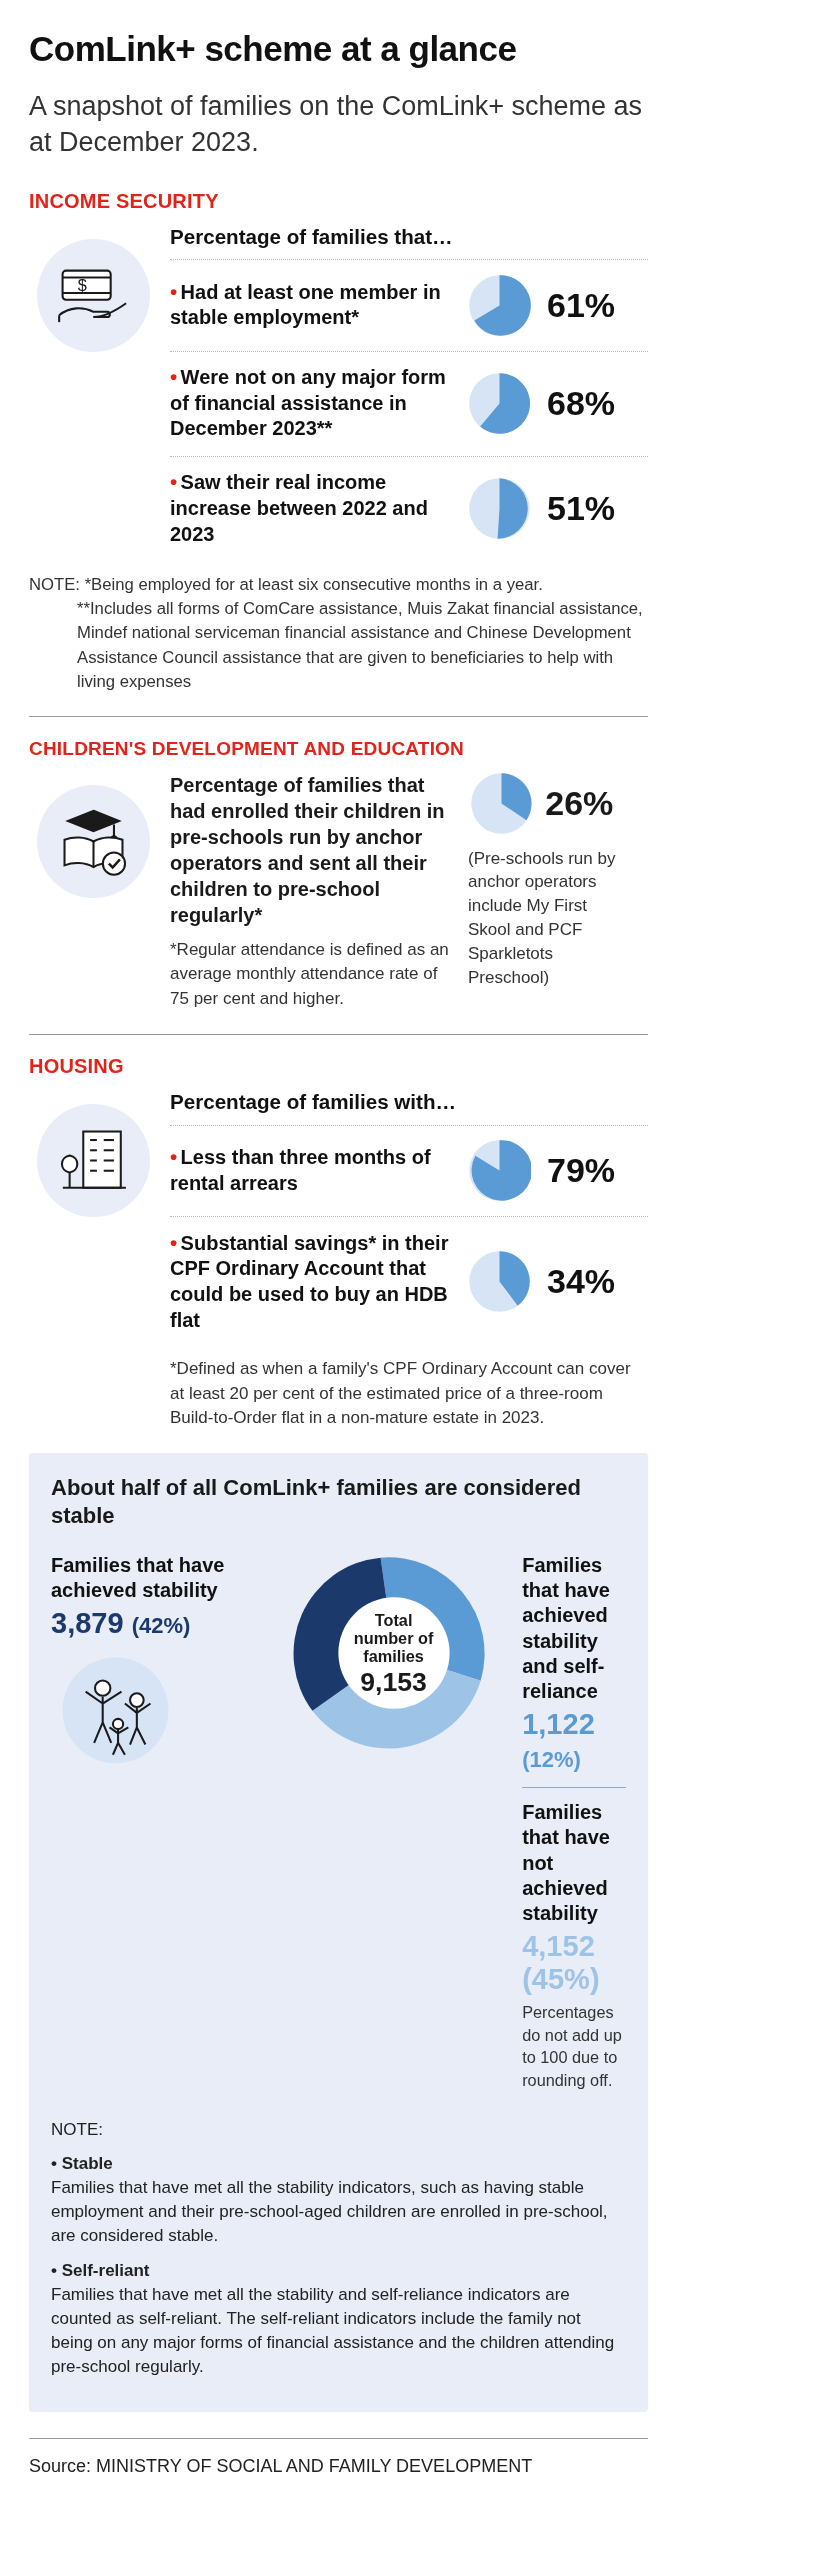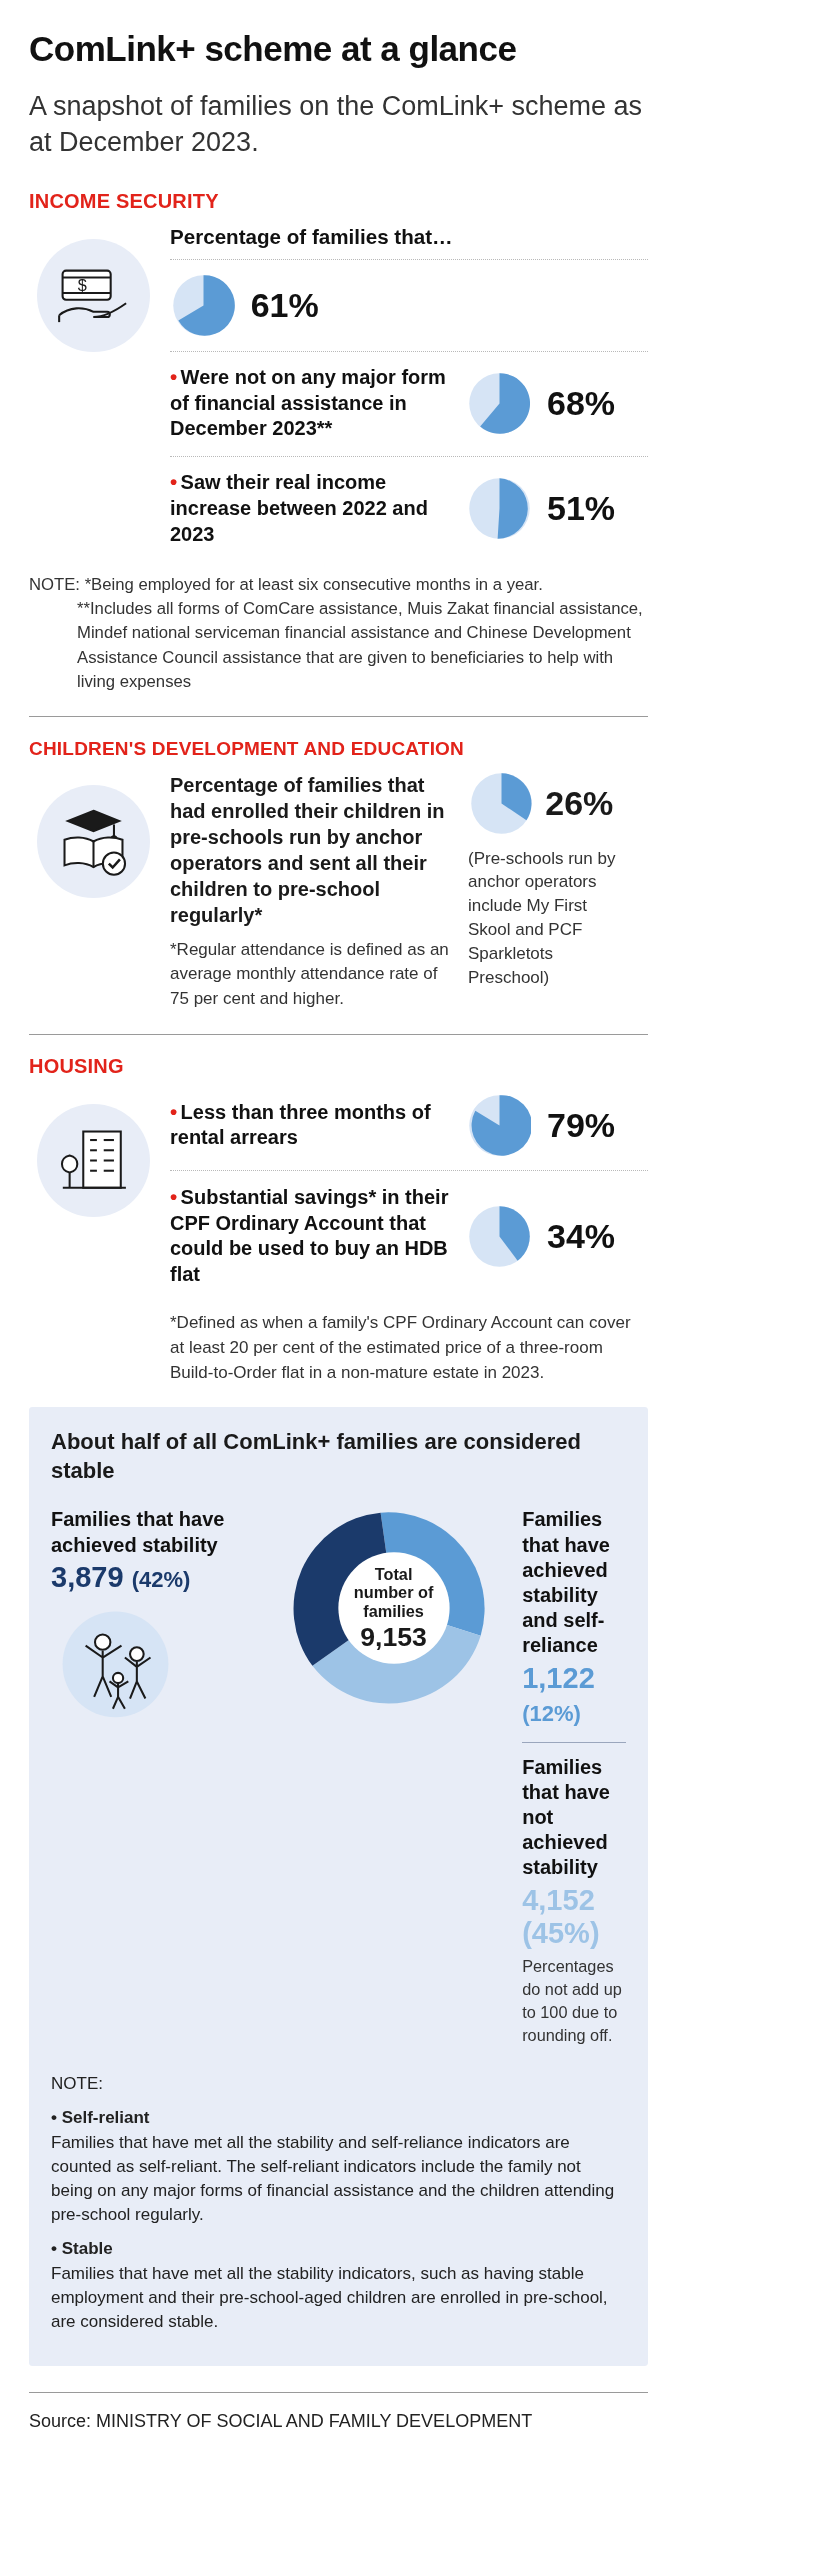--- a/index.html
+++ b/index.html
@@ -271,20 +271,21 @@
             <path d="M6 62 C18 52 34 52 46 58 L62 58 C66 58 66 64 62 64 L46 64" fill="none"></path>
             <path d="M46 64 C58 64 70 58 84 48" fill="none"></path>
             <path d="M6 62 L6 70"></path>
           </svg>
         </div>
       </div>
       <div class="content-col">
         <div class="lead-in">Percentage of families that…</div>
 
         <div class="stat-row">
+          <div class="stat-text"><span class="bullet">•</span><span>Had at least one member in stable employment*</span></div>
           <div class="pie-wrap">
             <svg width="63" height="63" viewBox="0 0 100 100">
               <circle cx="50" cy="50" r="48" fill="#d6e4f5"></circle>
               <path d="M50 50 L50 2 A48 48 0 1 1 10.1 73.8 Z" fill="#5b9bd5"></path>
             </svg>
           </div>
           <div class="pct">61%</div>
         </div>
 
         <div class="stat-row">
@@ -375,20 +376,21 @@
               <line x1="58" y1="44" x2="70" y2="44"></line>
             <line x1="42" y1="56" x2="50" y2="56"></line>
               <line x1="58" y1="56" x2="70" y2="56"></line>
             <path d="M18 76 L18 56"></path>
             <path d="M18 58 C6 56 6 40 18 38 C30 40 30 56 18 58 Z" fill="#fff"></path>
             <line x1="10" y1="76" x2="84" y2="76"></line>
           </svg>
         </div>
       </div>
       <div class="content-col">
+        <div class="lead-in">Percentage of families with…</div>
 
         <div class="stat-row">
           <div class="stat-text"><span class="bullet">•</span><span>Less than three months of rental arrears</span></div>
           <div class="pie-wrap">
             <svg width="63" height="63" viewBox="0 0 100 100">
               <circle cx="50" cy="50" r="48" fill="#d6e4f5"></circle>
               <path d="M50 50 L50 2 A48 48 0 1 1 11.6 26.7 Z" fill="#5b9bd5"></path>
             </svg>
           </div>
           <div class="pct">79%</div>
@@ -463,27 +465,27 @@
           <div class="legend-label">Families that have not achieved stability</div>
           <div class="legend-value" style="color:#9dc3e6">4,152 (45%)</div>
           <div class="rounding-note">Percentages do not add up to 100 due to rounding off.</div>
         </div>
       </div>
     </div>
 
     <div class="panel-notes">
       <p>NOTE:</p>
       <p>
+        <span class="hd">• Stable</span><br>
+        <span>Families that have met all the stability indicators, such as having stable employment and their pre-school-aged children are enrolled in pre-school, are considered stable.</span>
+      </p>
+      <p>
         <span class="hd">• Self-reliant</span><br>
         <span>Families that have met all the stability and self-reliance indicators are counted as self-reliant. The self-reliant indicators include the family not being on any major forms of financial assistance and the children attending pre-school regularly.</span>
       </p>
-      <p>
-        <span class="hd">• Stable</span><br>
-        <span>Families that have met all the stability indicators, such as having stable employment and their pre-school-aged children are enrolled in pre-school, are considered stable.</span>
-      </p>
     </div>
   </div>
 
   <div class="source">
     <div>Source: MINISTRY OF SOCIAL AND FAMILY DEVELOPMENT</div>
   </div>
 
 </div>
 
 

